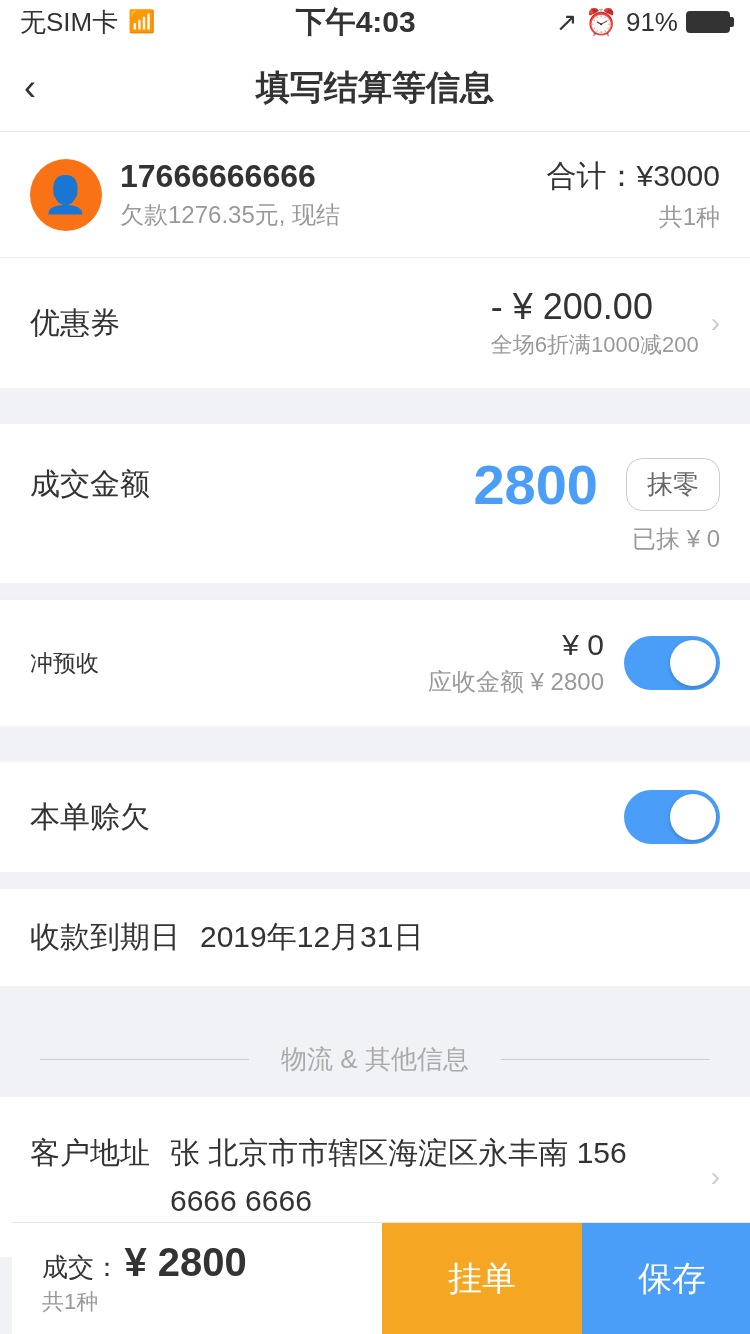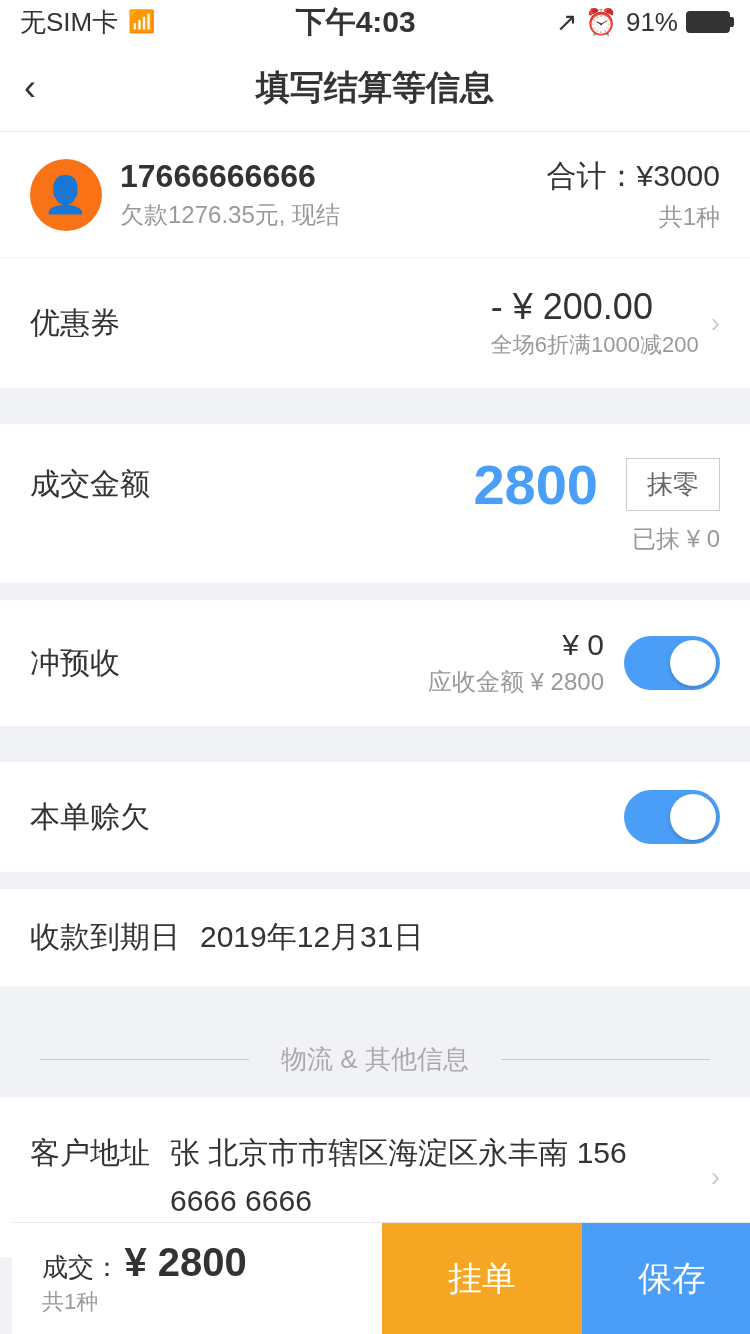--- a/index.html
+++ b/index.html
@@ -210,21 +210,21 @@
       align-items: center;
       gap: 28px;
     }
     .amount-value {
       font-size: 56px;
       font-weight: 700;
       color: #4a9ef8;
     }
     .round-btn {
       border: 1px solid #ccc;
-      border-radius: 0;
+      border-radius: 16px;
       padding: 8px 20px;
       font-size: 26px;
       color: #666;
       background: #fff;
       cursor: pointer;
     }
     .amount-sub {
       font-size: 24px;
       color: #999;
       text-align: center;
@@ -239,21 +239,21 @@
 
     
     .precharge-row {
       background: #fff;
       padding: 28px 30px;
       display: flex;
       align-items: center;
       justify-content: space-between;
     }
     .precharge-label {
-      font-size: 30px;
+      font-size: 23px;
       color: #333;
       text-align: right;
     }
     .precharge-right {
       display: flex;
       align-items: center;
       gap: 20px;
     }
     .precharge-amount-group {
       text-align: right;

